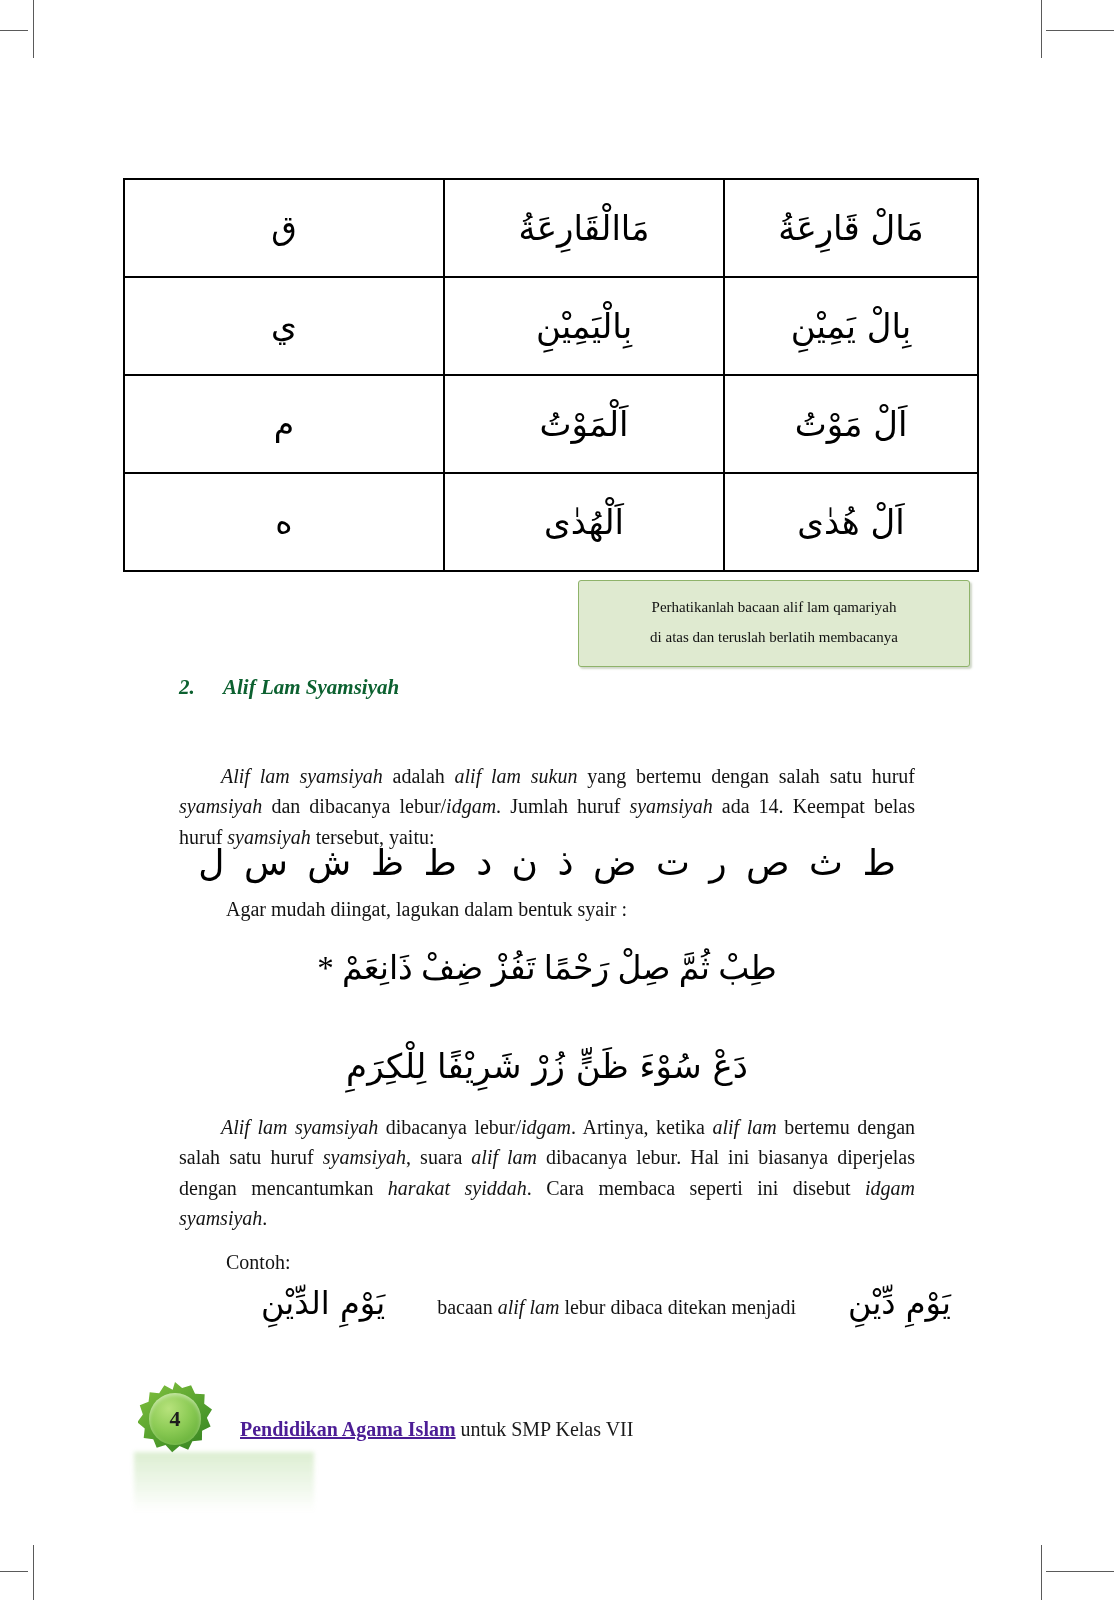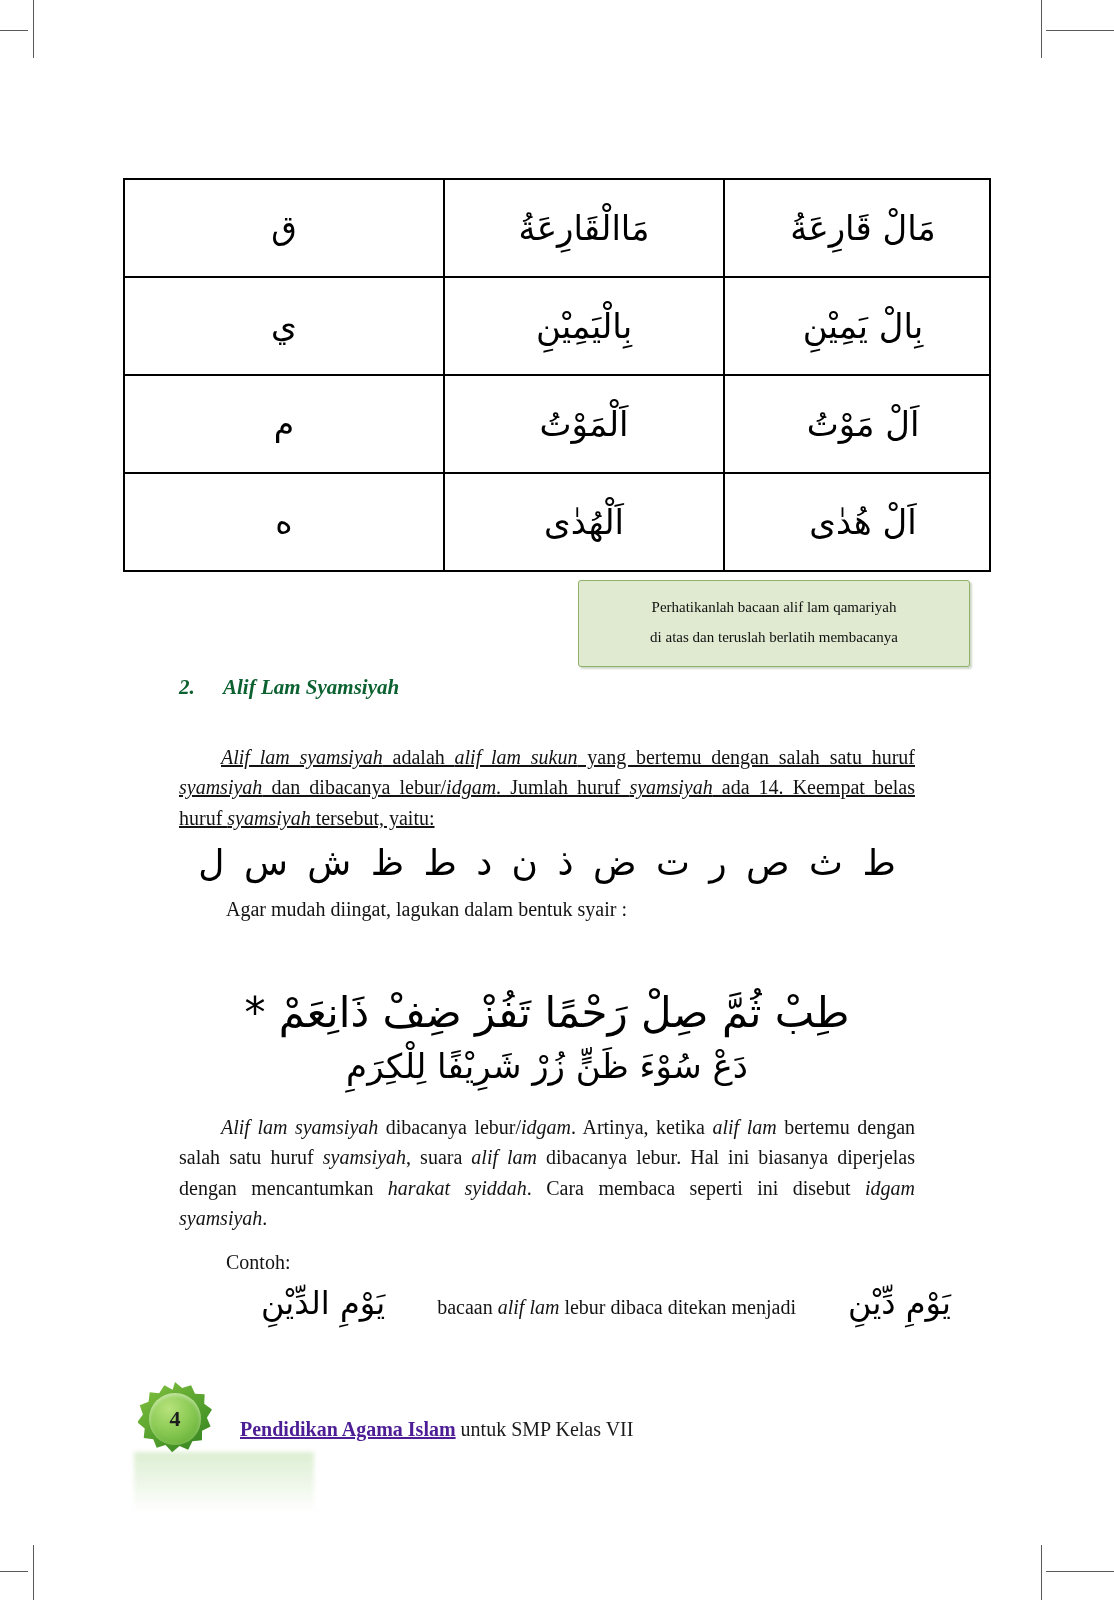--- a/index.html
+++ b/index.html
@@ -45,21 +45,21 @@
   }
   .arab-table td {
     border: 2px solid #000;
     height: 96px;
     text-align: center;
     vertical-align: middle;
     padding: 0;
   }
   .arab-table td.col-letter { width: 318px; }
   .arab-table td.col-mid    { width: 278px; }
-  .arab-table td.col-right  { width: 252px; padding-left: 12px; }
+  .arab-table td.col-right  { width: 252px; }
 
   .ar {
     font-family: "DejaVu Sans", "Liberation Sans", sans-serif;
     direction: rtl;
     unicode-bidi: isolate;
     color: #000;
     line-height: 1.25;
   }
   .ar-letter { font-size: 33px; }
   .ar-cell   { font-size: 34px; }
@@ -110,21 +110,21 @@
     font-size: 20px;
     line-height: 1.52;
     text-align: justify;
     text-justify: inter-word;
     color: #131313;
     margin: 0;
   }
   .para.indent { text-indent: 42px; }
   .para i { font-style: italic; }
 
-  .p1 { top: 742px; text-decoration: underline; }
+  .p1 { top: 761px; }
   .p2 { top: 1112px; }
 
   .plain {
     position: absolute;
     left: 226px;
     font-size: 20px;
     line-height: 1.5;
     color: #131313;
     margin: 0;
   }
@@ -142,23 +142,24 @@
     color: #000;
     text-align: center;
   }
   .ar-letters {
     top: 842px;
     font-size: 36px;
     letter-spacing: 5px;
     word-spacing: 8px;
   }
   .ar-syair1 {
-    top: 988px;
-    font-size: 42px;
+    top: 948px;
+    font-size: 33px;
     padding-right: 18px;
+    font-family: Liberation Serif, serif;
   }
   .ar-syair2 {
     top: 1018px;
     font-size: 34px;
     padding-right: 8px;
     margin-top: 28px;
   }
 
   
   .example-line {

